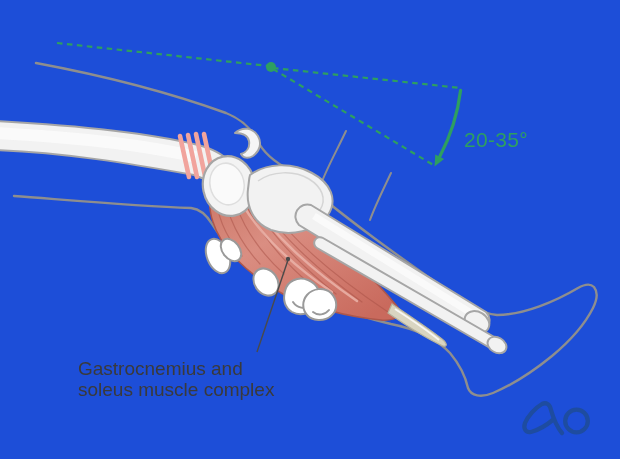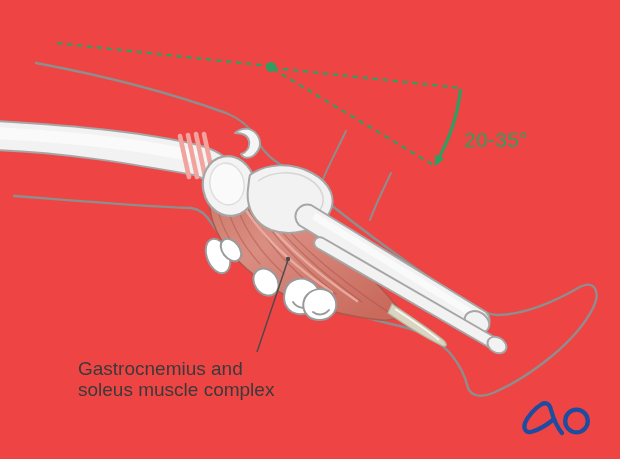--- a/index.html
+++ b/index.html
@@ -4,21 +4,21 @@
 <style>
   html, body {
     margin: 0; padding: 0;
     background: #ffffff;
     font-family: "Liberation Sans", sans-serif;
   }
   .canvas {
     position: relative;
     width: 620px;
     height: 459px;
-    background: #ef4444;
+    background: #1d4ed8;
     overflow: hidden;
   }
   svg { display: block; }
   .caption-text {
     font-family: "Liberation Sans", sans-serif;
     font-size: 19px;
     font-weight: 400;
   }
   .angle-text {
     font-family: "Liberation Sans", sans-serif;

